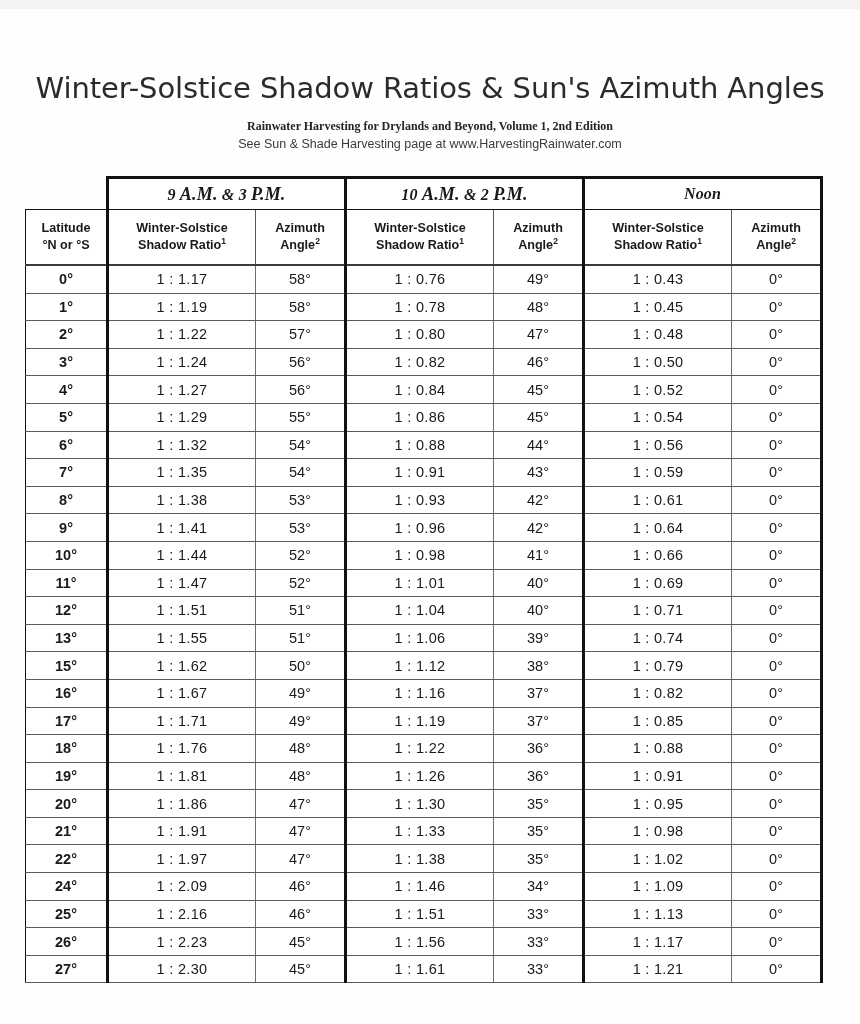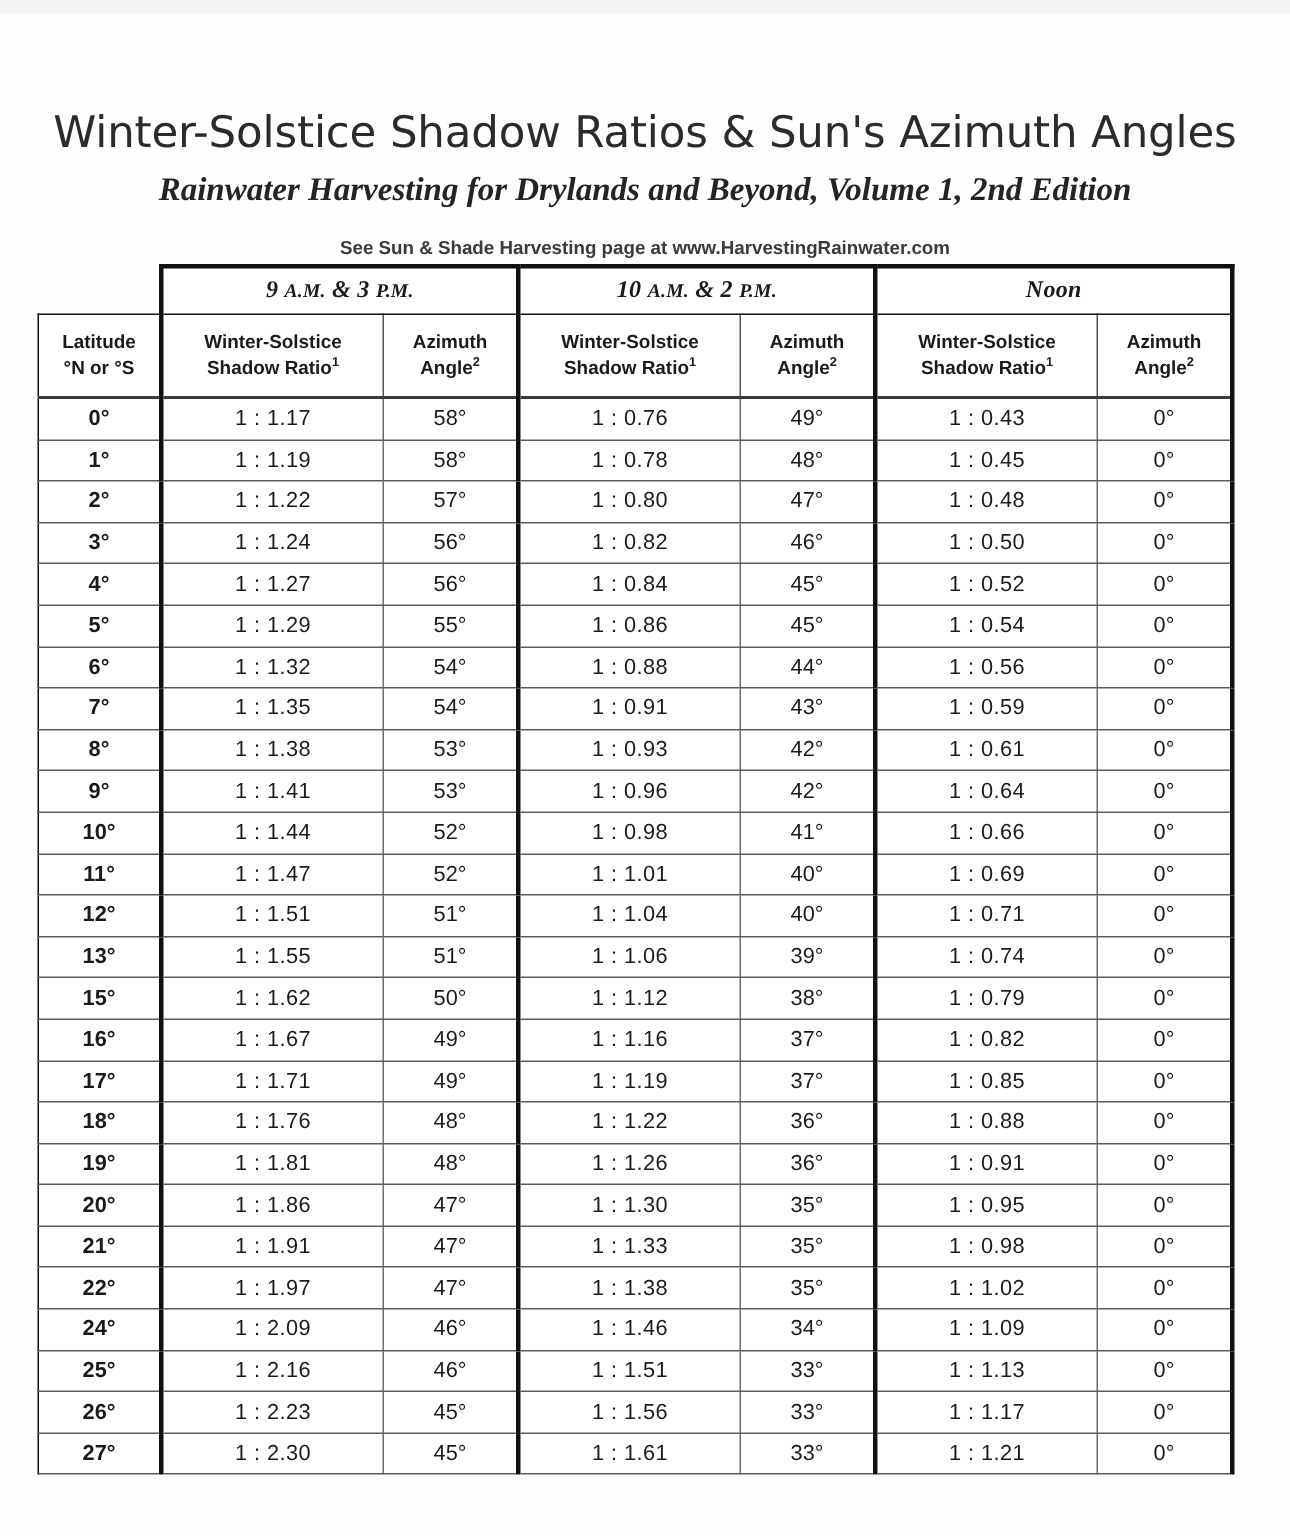--- a/index.html
+++ b/index.html
@@ -42,34 +42,33 @@
     font-size: 29px;
     font-weight: 400;
     letter-spacing: -0.1px;
     color: #2b2b2b;
     line-height: 36px;
     margin: 0;
     white-space: nowrap;
   }
   .doc-subtitle {
     font-family: "Liberation Serif", serif;
-    font-style: italic;
     font-weight: 700;
-    font-size: 22px;
+    font-size: 12px;
     color: #242424;
     margin-top: 10px;
     line-height: 20px;
     white-space: nowrap;
   }
   .doc-source {
     font-family: "Liberation Sans", sans-serif;
     font-size: 12.5px;
-    font-weight: 700;
+    font-weight: 400;
     color: #3a3a3a;
-    margin-top: 21px;
+    margin-top: 0;
     line-height: 16px;
     white-space: nowrap;
   }
 
   
   .table-wrap {
     position: absolute;
     top: 176px;
     left: 25px;
     width: 798px;
@@ -108,21 +107,21 @@
     border: none !important;
     background: #fefefe !important;
   }
   td.group-cell {
     border-top: 3px solid #111;
     border-bottom: 1.5px solid #111;
   }
   td.group-cell.gb-left { border-left: 3px solid #111; }
   td.group-cell.gb-right { border-right: 3px solid #111; }
   .ampm {
-    font-size: 13px;
+    font-size: 18px;
     letter-spacing: 0.2px;
   }
 
   
   tr.head-row td {
     height: 54px;
     font-size: 12.6px;
     font-weight: 700;
     line-height: 17px;
     border-bottom: 2.5px solid #3b3b3b;

